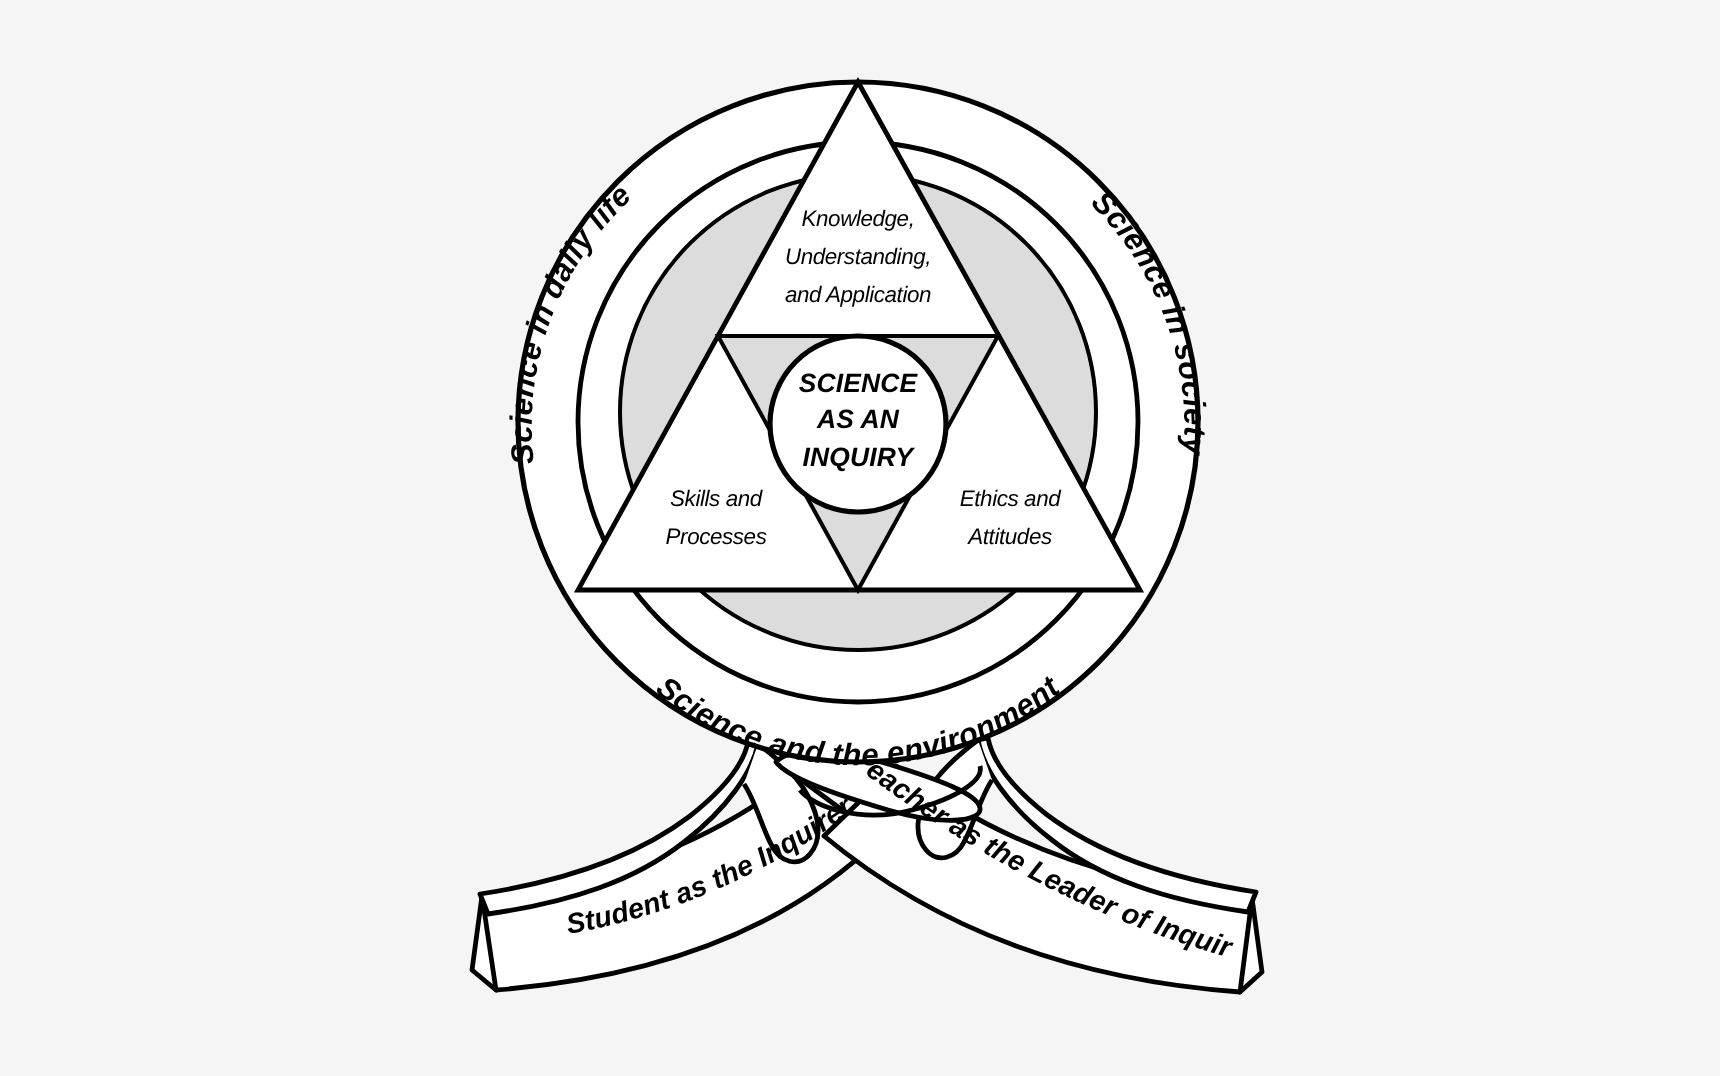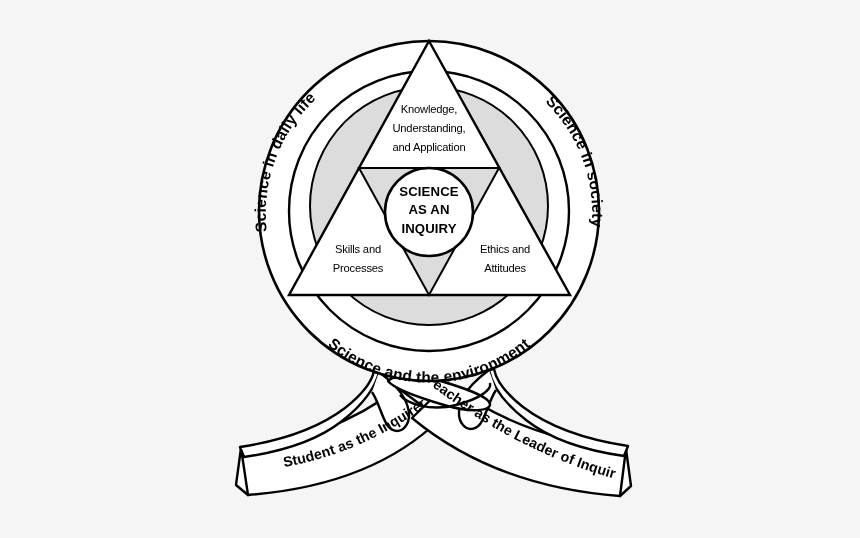--- a/index.html
+++ b/index.html
@@ -8,20 +8,21 @@
     padding: 0;
     background: #ffffff;
   }
   #stage {
     position: relative;
     width: 860px;
     height: 538px;
     background: #f5f5f5;
     overflow: hidden;
     font-family: "Liberation Sans", sans-serif;
+    font-style: italic;
   }
   #diagram {
     position: absolute;
     left: 0;
     top: 0;
     width: 860px;
     height: 538px;
     display: block;
   }
   .lbl {

